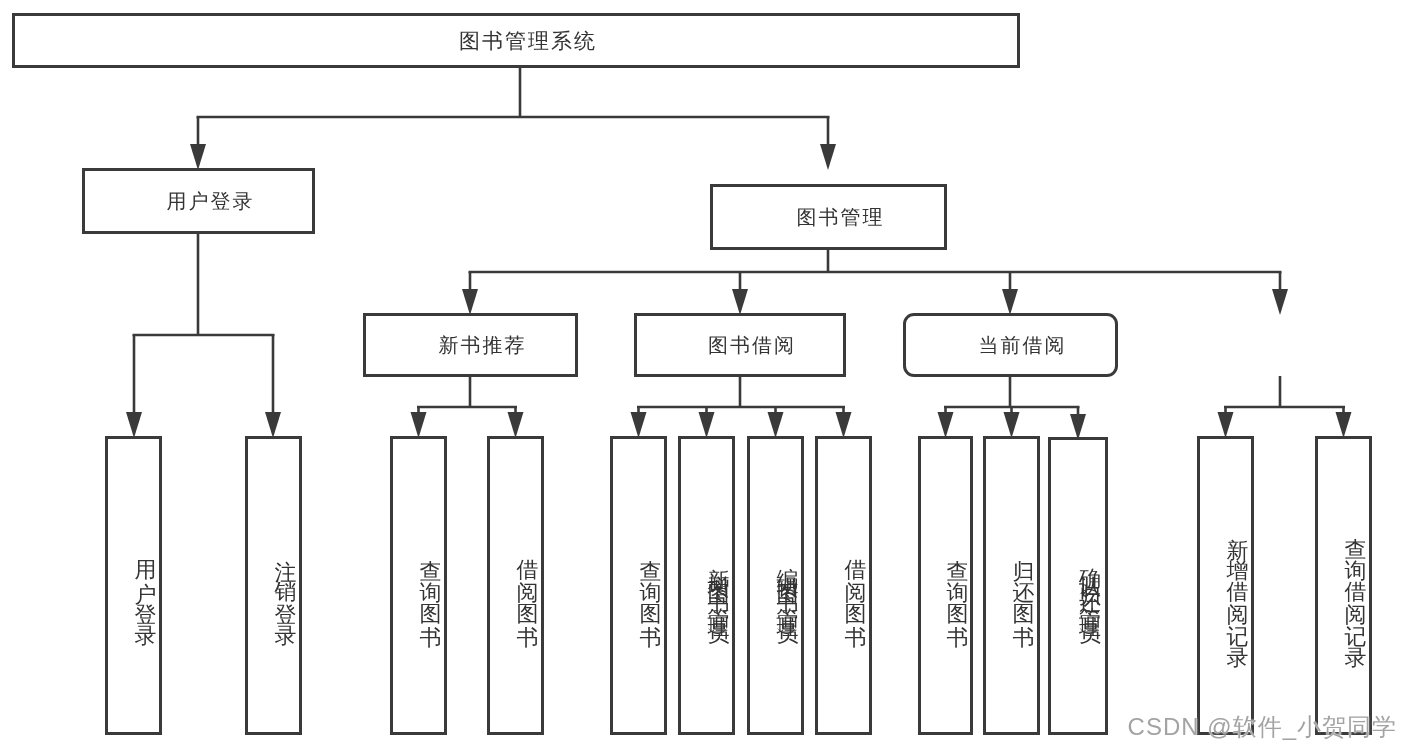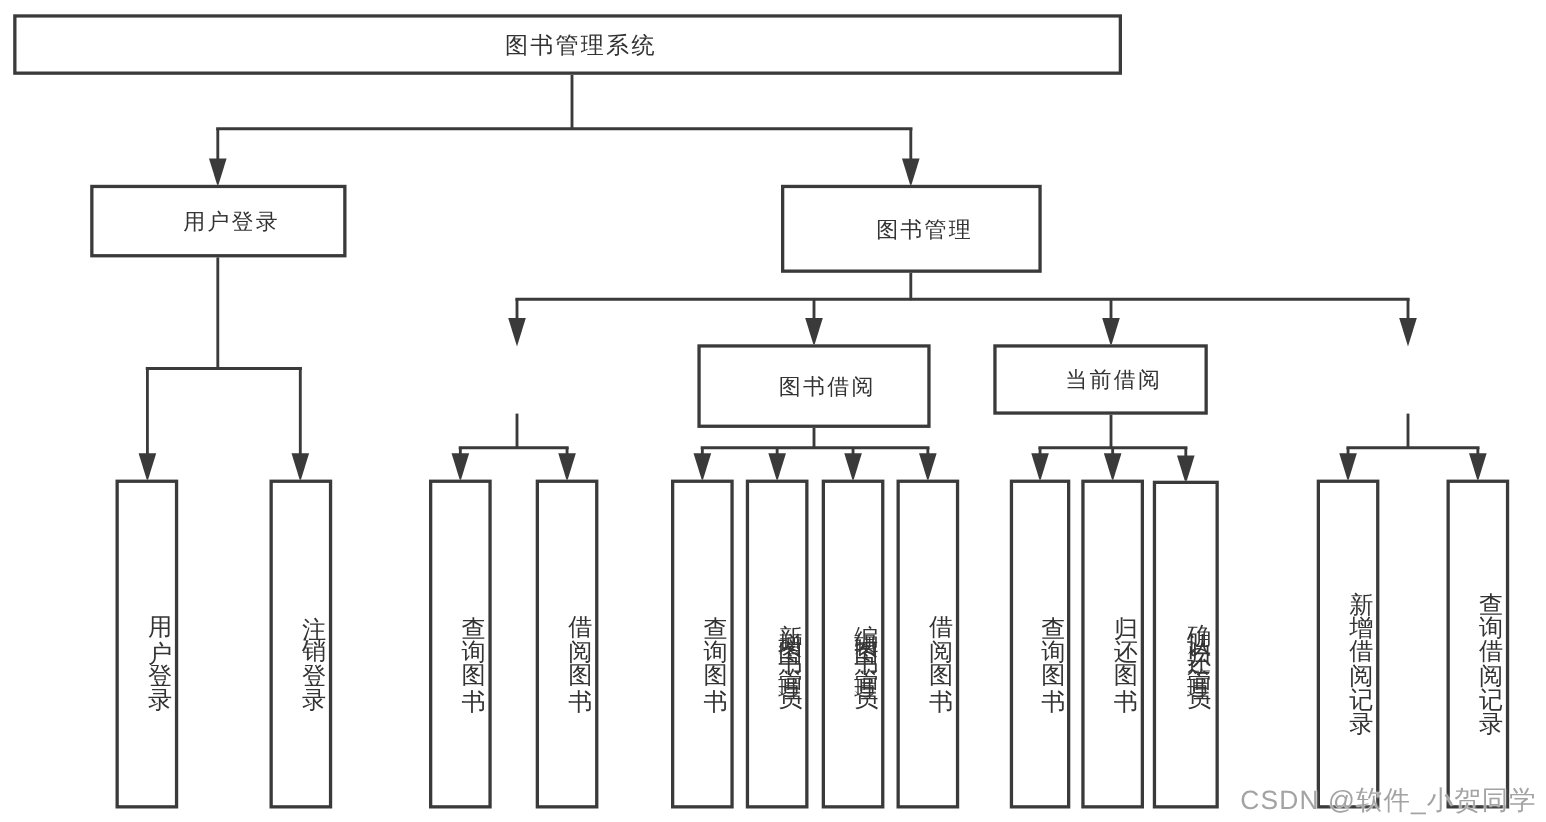--- a/index.html
+++ b/index.html
@@ -87,28 +87,31 @@
       <polygon points="1335.5,412 1351.5,412 1343.5,438" fill="#3a3a3a"></polygon>
     </svg>
 
   <div class="box root" style="left:12px;top:13px;width:1008px;height:55px;">
     <div class="h-label">图书管理系统</div>
   </div>
 
   <div class="box" style="left:82px;top:168px;width:233px;height:66px;">
     <div class="h-label">用户登录</div>
   </div>
-  <div class="box" style="left:710px;top:168px;width:237px;height:80px;">
+  <div class="box" style="left:710px;top:184px;width:237px;height:66px;">
     <div class="h-label">图书管理</div>
   </div>
 
-  <div class="box" style="left:634px;top:313px;width:212px;height:76px;">
+  <div class="box" style="left:363px;top:313px;width:215px;height:64px;">
+    <div class="h-label">新书推荐</div>
+  </div>
+  <div class="box" style="left:634px;top:313px;width:212px;height:64px;">
     <div class="h-label">图书借阅</div>
   </div>
-  <div class="box" style="left:903px;top:313px;width:195px;height:64px;">
+  <div class="box" style="left:903px;top:313px;width:215px;height:64px;border-radius:11px;">
     <div class="h-label">当前借阅</div>
   </div>
 
   <div class="box leaf" style="left:105px;top:436px;width:57px;height:299px;">
     <div class="v-label" style="letter-spacing: 22px;">用户登录</div>
   </div>
   <div class="box leaf" style="left:245px;top:436px;width:57px;height:299px;">
     <div class="v-label" style="letter-spacing: 22px;">注销登录</div>
   </div>
 

